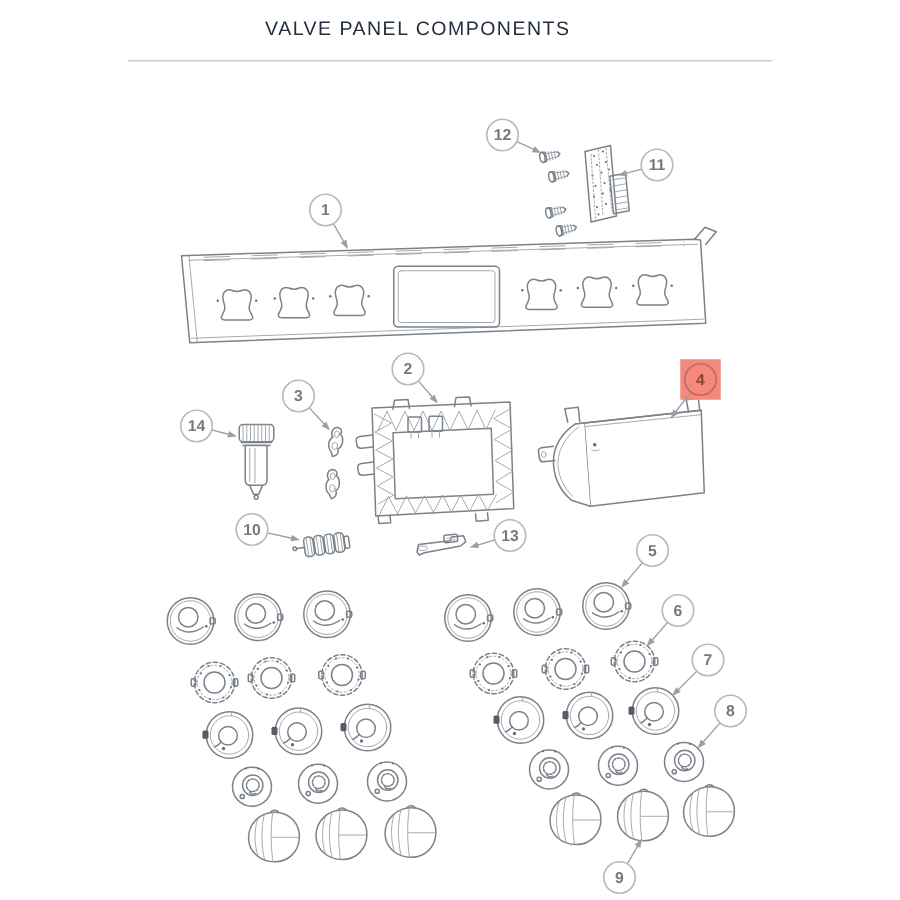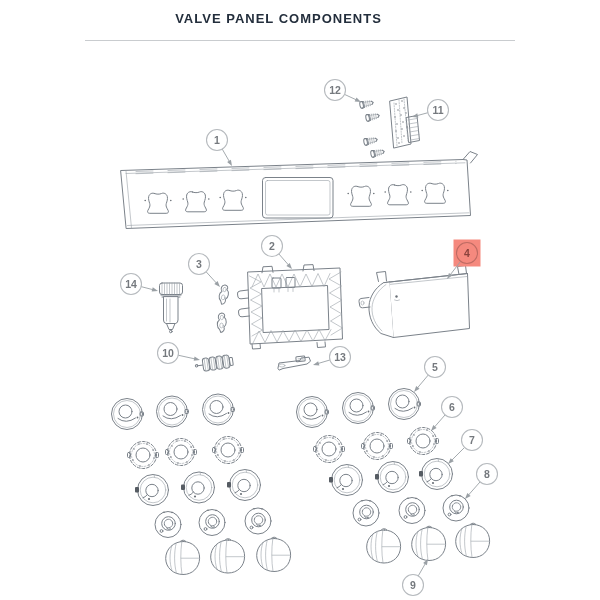--- a/index.html
+++ b/index.html
@@ -1,19 +1,19 @@
 <!DOCTYPE html>
 <html><head>
 <meta charset="utf-8">
 <style>
   html,body{margin:0;padding:0;background:#ffffff;}
   body{width:600px;height:600px;position:relative;overflow:hidden;
        font-family:"Liberation Sans", sans-serif;}
   .page-title{position:absolute;top:11px;left:0;width:557px;text-align:center;
-       font-size:13px;font-weight:bold;letter-spacing:1px;color:#232e3c;}
+       font-size:13px;font-weight:normal;letter-spacing:1px;color:#232e3c;}
   .title-rule{position:absolute;top:40px;left:85px;width:430px;height:1px;
        background:#c9cccf;}
   svg.diagram{position:absolute;top:0;left:0;}
   .ln{fill:none;stroke:#7b828a;stroke-width:1;stroke-linecap:round;stroke-linejoin:round;}
   .lnw{fill:#ffffff;stroke:#7b828a;stroke-width:1;stroke-linecap:round;stroke-linejoin:round;}
   .thin{fill:none;stroke:#9aa1a7;stroke-width:0.6;stroke-linecap:round;}
   .dot{fill:#6a7077;stroke:none;}
   .darkfill{fill:#565c63;stroke:none;}
   text.callout-num{font-family:"Liberation Sans", sans-serif;font-weight:bold;}
 </style>

